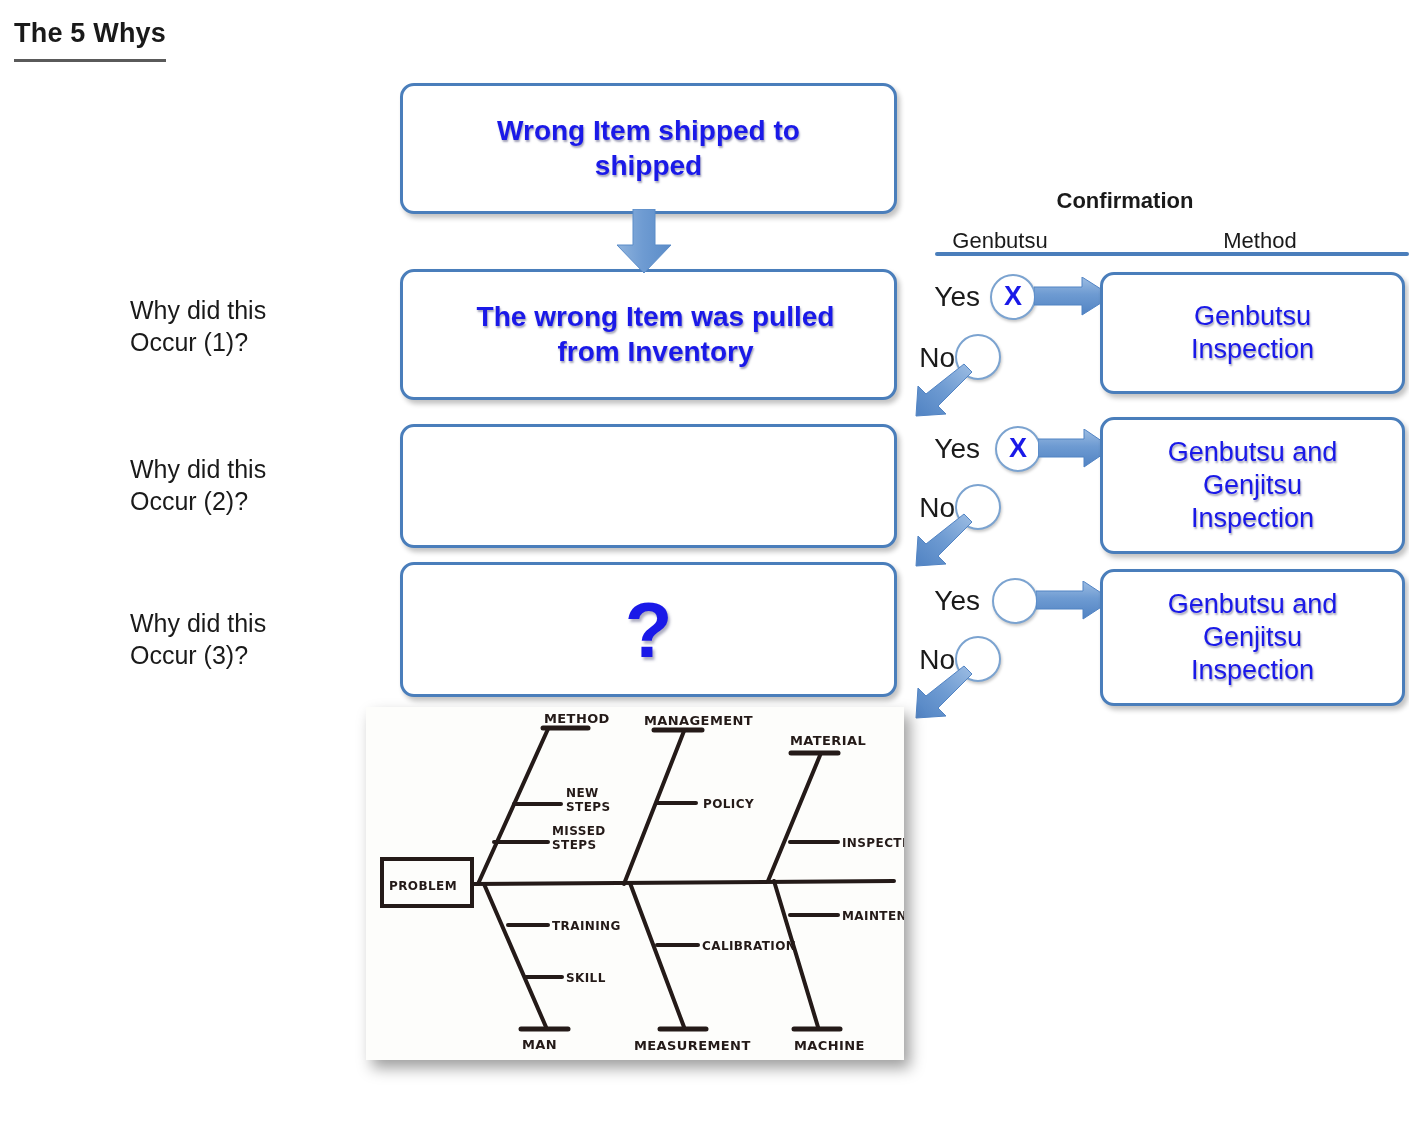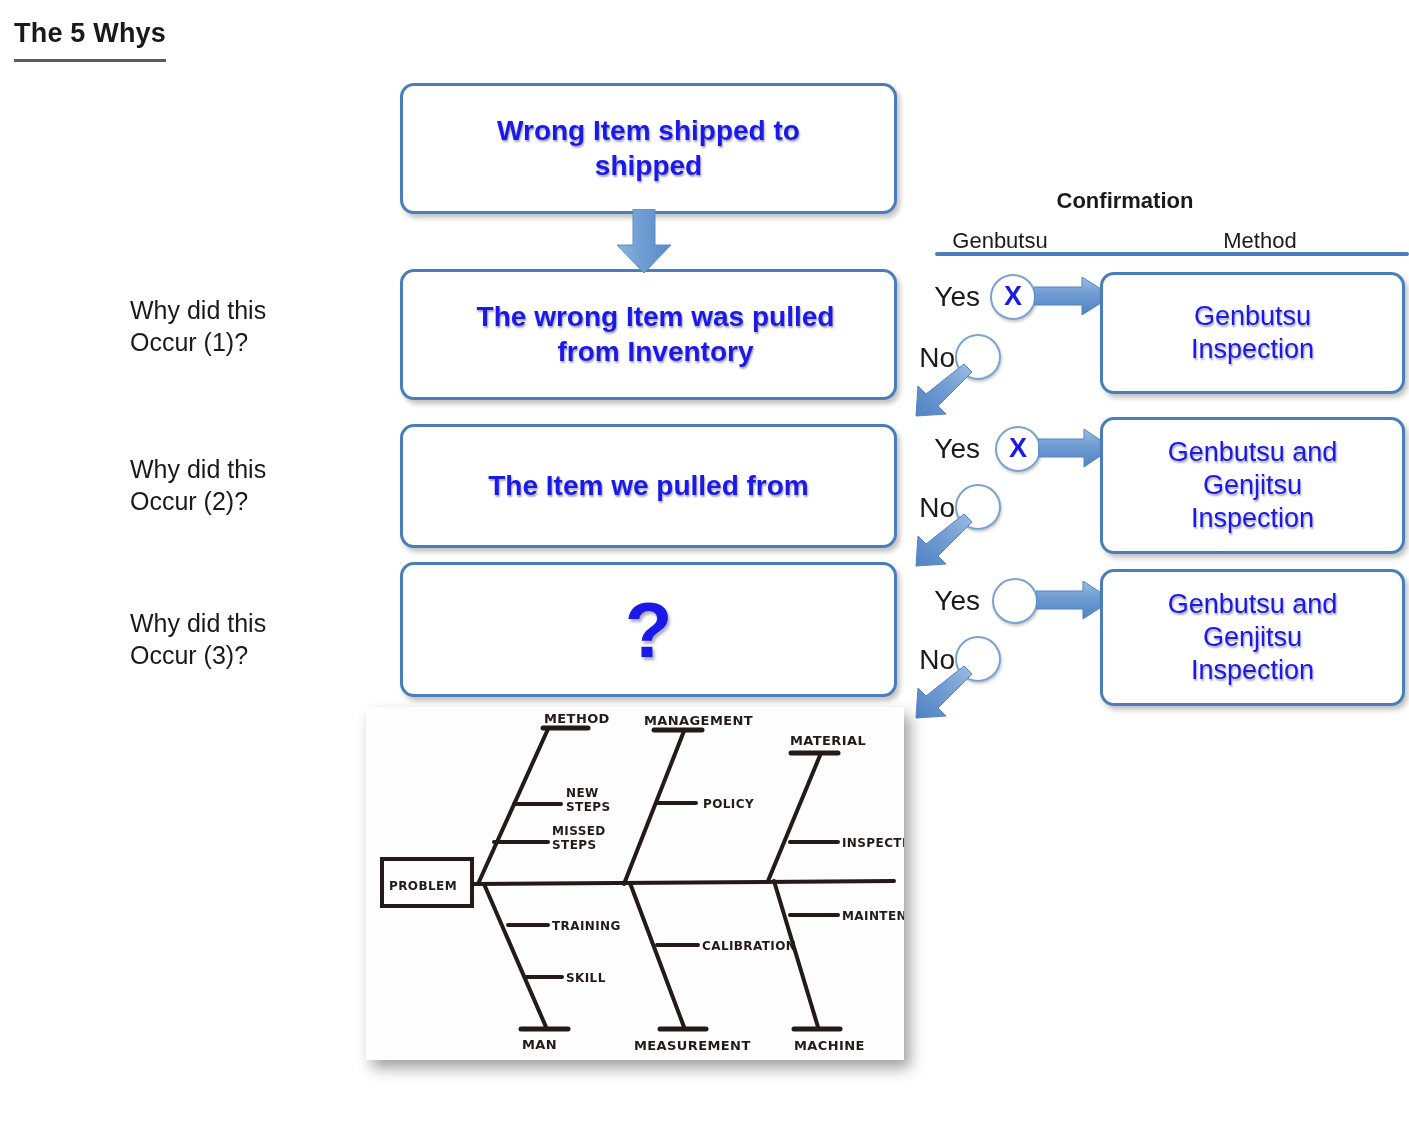--- a/index.html
+++ b/index.html
@@ -131,21 +131,21 @@
 
   <div class="rbox" style="left:400px;top:269px;width:497px;height:131px;padding-left:14px;">
     <div class="txt">
       <span>The wrong Item was pulled</span><br>
       <span>from Inventory</span>
     </div>
   </div>
 
   <div class="rbox" style="left:400px;top:424px;width:497px;height:124px;">
     <div class="txt">
-      <span>The Item we pulled from</span><br>
+      <br>
     </div>
   </div>
 
   <div class="rbox" style="left:400px;top:562px;width:497px;height:135px;">
     <div class="qmark">?</div>
   </div>
 
   <svg class="downarrow" style="left:613px;top:209px;" width="64" height="68">
     <defs>
       <linearGradient id="gDown" x1="0" y1="0" x2="1" y2="0">

